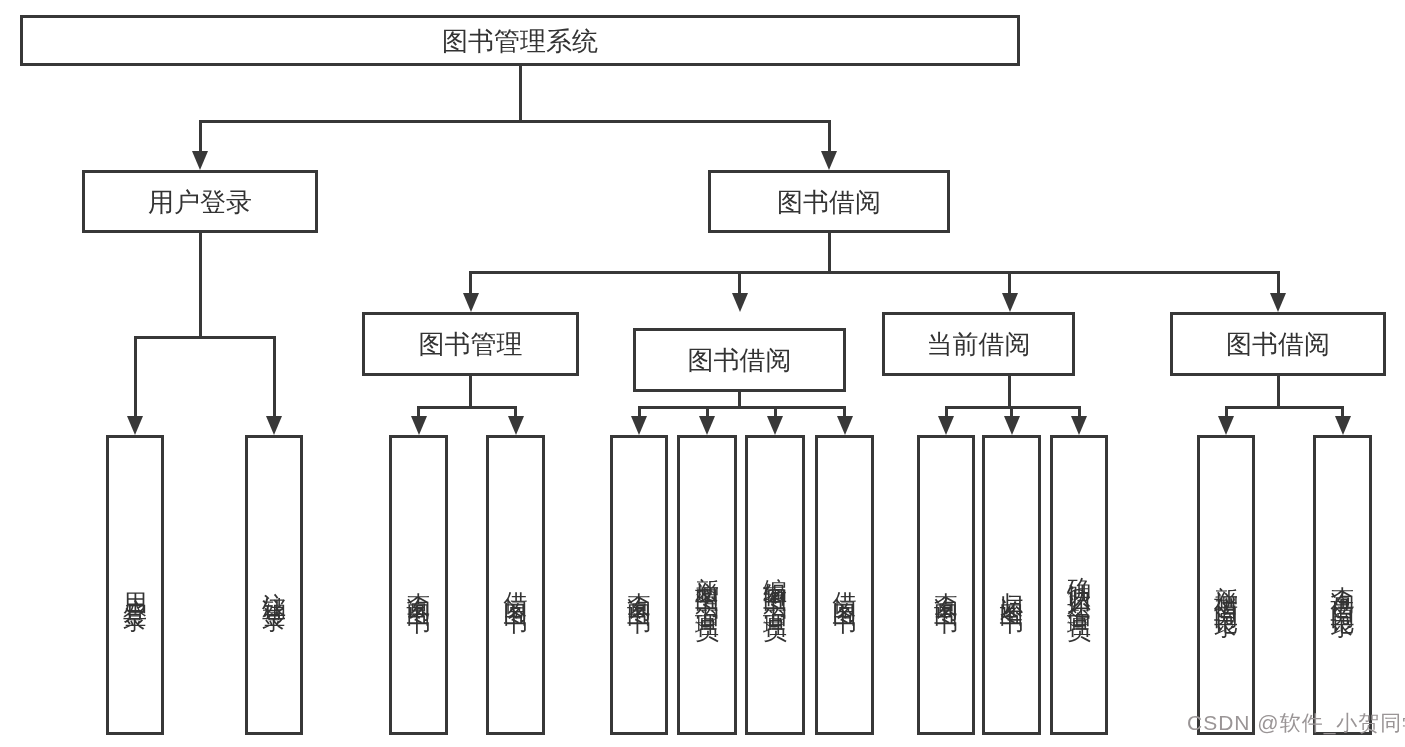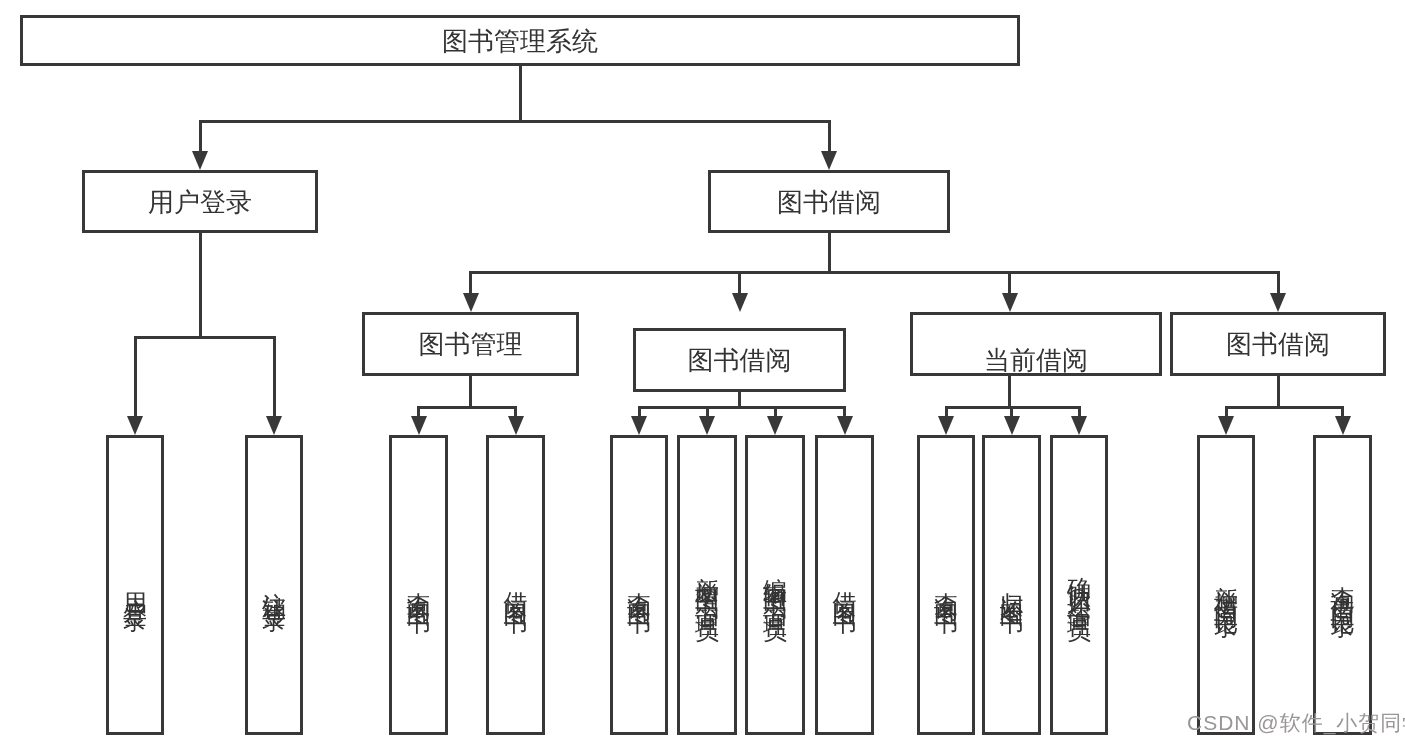--- a/index.html
+++ b/index.html
@@ -122,21 +122,21 @@
       </div>
       <div class="node" style="left: 708px; top: 170px; width: 242px; height: 63px;">
         <span class="node-label">图书借阅</span>
       </div>
       <div class="node" style="left: 362px; top: 312px; width: 217px; height: 64px;">
         <span class="node-label">图书管理</span>
       </div>
       <div class="node" style="left: 633px; top: 328px; width: 213px; height: 64px;">
         <span class="node-label">图书借阅</span>
       </div>
-      <div class="node" style="left: 910px; top: 312px; width: 252px; height: 64px; align-items: flex-end;">
+      <div class="node" style="left: 882px; top: 312px; width: 193px; height: 64px;">
         <span class="node-label">当前借阅</span>
       </div>
       <div class="node" style="left: 1170px; top: 312px; width: 216px; height: 64px;">
         <span class="node-label">图书借阅</span>
       </div>
       <div class="node vertical" style="left: 106px; top: 435px; width: 58px; height: 300px;">
         <span class="node-label">用户登录</span>
       </div>
       <div class="node vertical" style="left: 245px; top: 435px; width: 58px; height: 300px;">
         <span class="node-label">注销登录</span>

